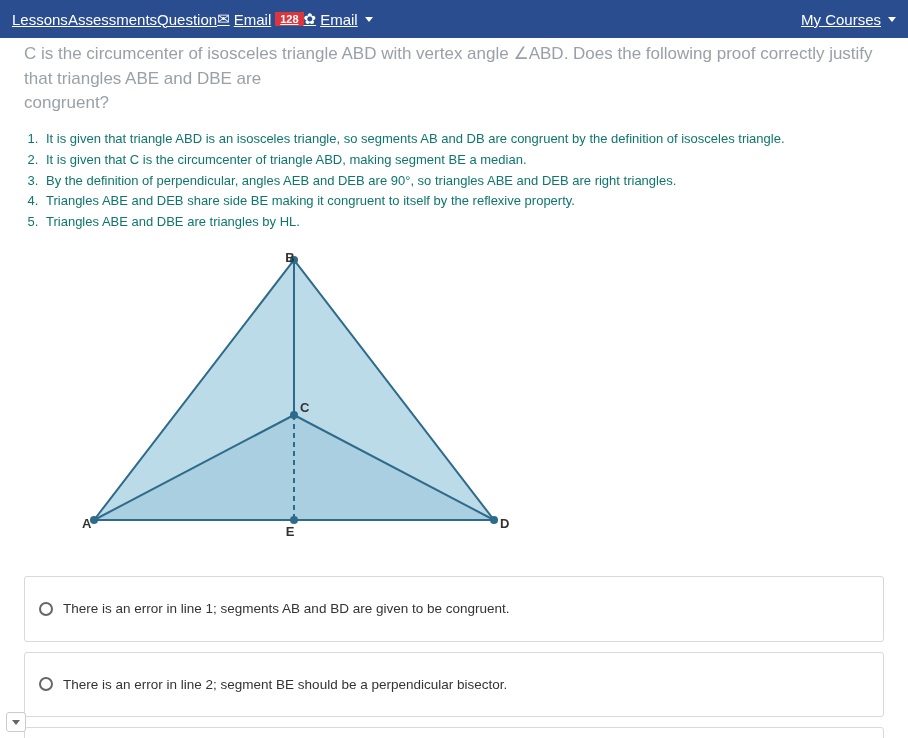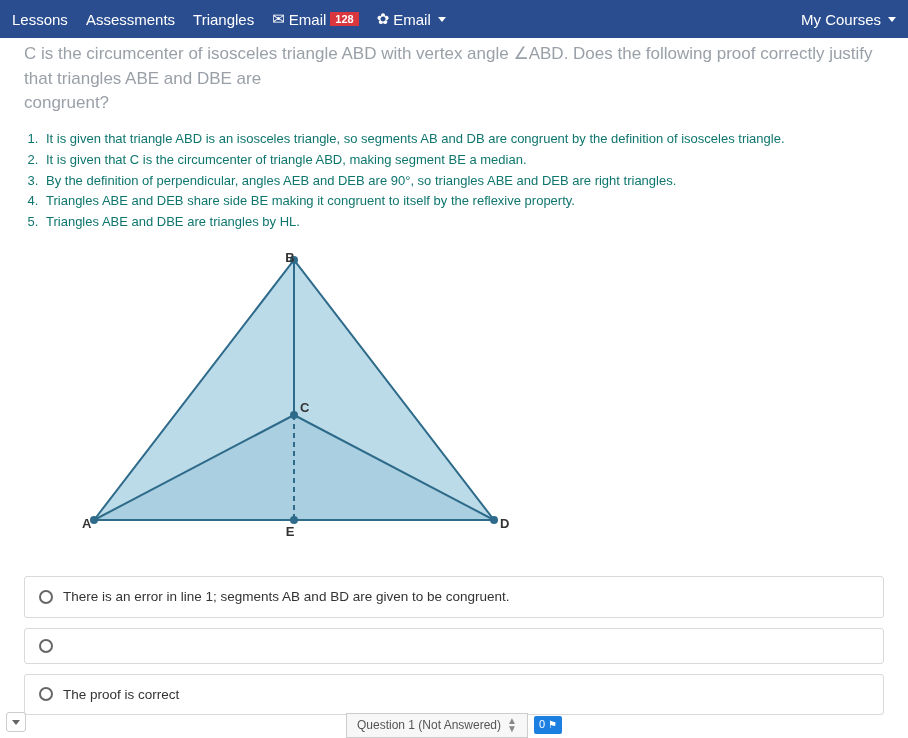--- a/index.html
+++ b/index.html
@@ -11,23 +11,23 @@
     overflow: hidden;
     position: relative;
   }
   .topbar {
     background: #2a4d8f;
     color: #fff;
     height: 38px;
     display: flex;
     align-items: center;
     padding: 0 12px;
-    gap: 18px;
     font-size: 15px;
     position: relative;
+    text-decoration: underline;
   }
   .topbar .nav-item {
     display: flex;
     align-items: center;
     gap: 4px;
     cursor: pointer;
     white-space: nowrap;
   }
   .badge {
     background: #d9363e;
@@ -67,21 +67,21 @@
     list-style: decimal;
     padding-left: 4px;
   }
   .figure-wrap {
     margin: 18px 0 20px 50px;
   }
   .options { margin-top: 12px; }
   .option {
     border: 1px solid #d9d9d9;
     border-radius: 3px;
-    padding: 10px 14px;
+    padding: 22px 14px;
     margin-bottom: 10px;
     background: #fff;
     display: flex;
     align-items: center;
     gap: 10px;
     font-size: 13.5px;
     color: #333;
     cursor: pointer;
   }
   .radio {
@@ -142,21 +142,21 @@
 <body>
 
 <div class="topbar">
   <div class="nav-item">
       <span>Lessons</span>
     </div>
   <div class="nav-item">
       <span>Assessments</span>
     </div>
   <div class="nav-item">
-      <span>Triangles</span>
+      <span>Question</span>
     </div>
   <div class="nav-item">
     <span>✉</span>
     <span>Email</span>
     <span class="badge">128</span>
   </div>
   <div class="nav-item">
     <span>✿</span>
     <span>Email</span>
     <span class="caret-down"></span>
@@ -200,20 +200,21 @@
     </svg>
   </div>
 
   <div class="options">
     <div class="option">
       <span class="radio"></span>
       <span>There is an error in line 1; segments AB and BD are given to be congruent.</span>
     </div>
     <div class="option">
       <span class="radio"></span>
+      <span>There is an error in line 2; segment BE should be a perpendicular bisector.</span>
     </div>
     <div class="option">
       <span class="radio"></span>
       <span>The proof is correct</span>
     </div>
   </div>
 
   <div class="footer-bar">
     <div class="q-nav">
       <span>Question 1 (Not Answered)</span>

